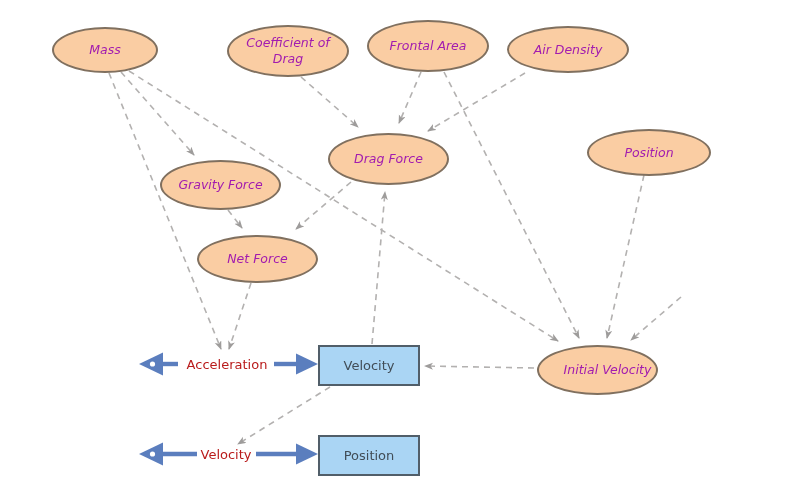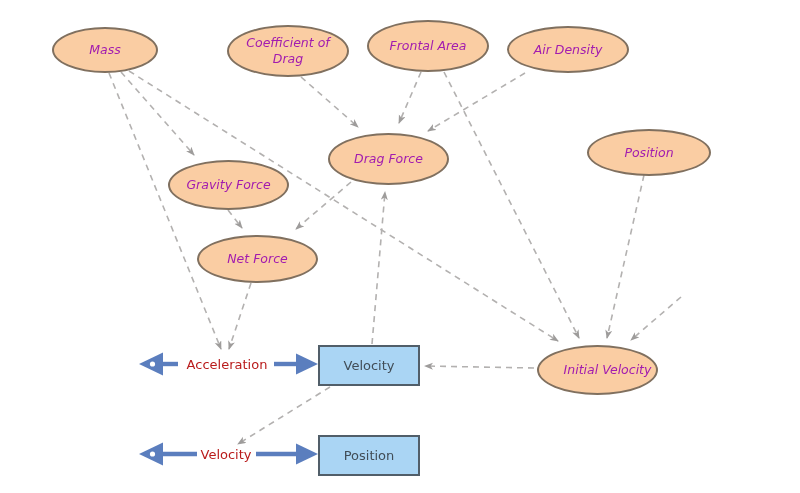--- a/index.html
+++ b/index.html
@@ -106,21 +106,21 @@
   </div>
   <div class="node conv" style="left:367px;top:20px;width:122px;height:52px;">
     <span>Frontal Area</span>
   </div>
   <div class="node conv" style="left:328px;top:133px;width:121px;height:52px;">
     <span>Drag Force</span>
   </div>
   <div class="node conv" style="left:587px;top:129px;width:124px;height:47px;">
     <span>Position</span>
   </div>
-  <div class="node conv" style="left:168px;top:160px;width:121px;height:50px;">
+  <div class="node conv" style="left:160px;top:160px;width:121px;height:50px;">
     <span>Gravity Force</span>
   </div>
   <div class="node conv" style="left:197px;top:235px;width:121px;height:48px;">
     <span>Net Force</span>
   </div>
   <div class="node conv" style="left:537px;top:345px;width:121px;height:50px;">
     <span style="max-width:110px;margin-left:20px;">Initial Velocity</span>
   </div>
 
   <div class="node stock" style="left:318px;top:345px;width:102px;height:41px;">

